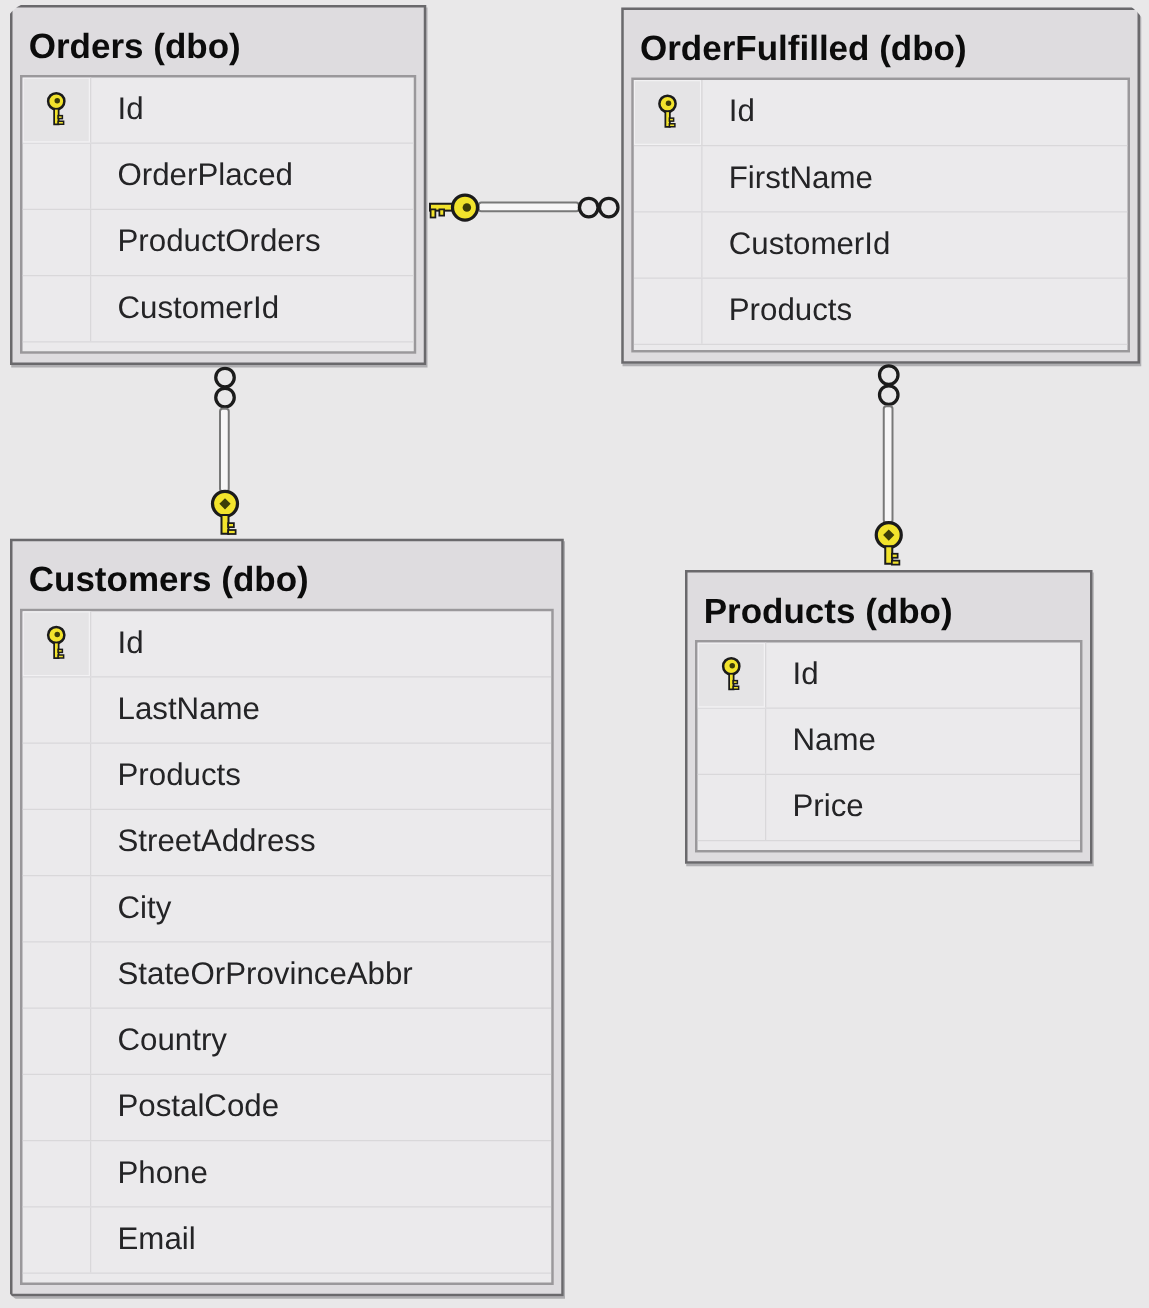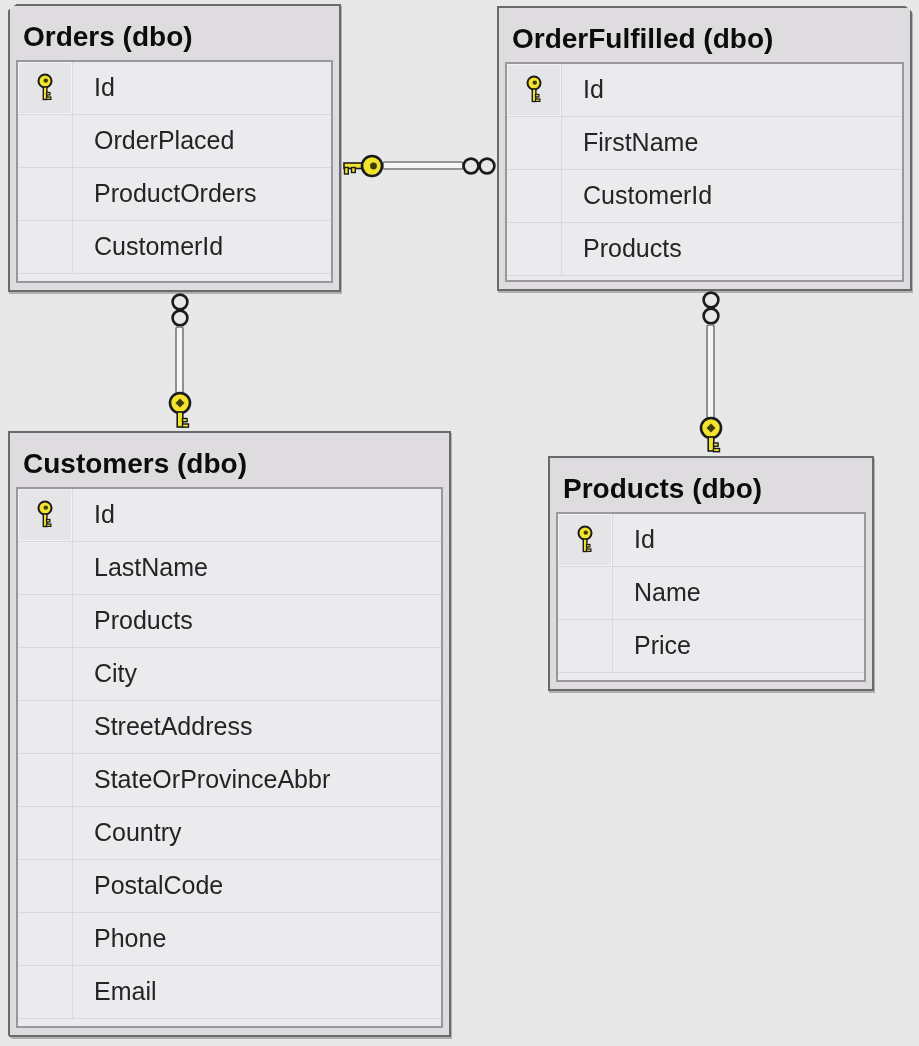--- a/index.html
+++ b/index.html
@@ -143,25 +143,25 @@
       <div class="t-row">
         <div class="icon-cell"></div>
         <div class="name-cell">LastName</div>
       </div>
       <div class="t-row">
         <div class="icon-cell"></div>
         <div class="name-cell">Products</div>
       </div>
       <div class="t-row">
         <div class="icon-cell"></div>
+        <div class="name-cell">StreetAddress</div>
+      </div>
+      <div class="t-row">
+        <div class="icon-cell"></div>
         <div class="name-cell">City</div>
-      </div>
-      <div class="t-row">
-        <div class="icon-cell"></div>
-        <div class="name-cell">StreetAddress</div>
       </div>
       <div class="t-row">
         <div class="icon-cell"></div>
         <div class="name-cell">StateOrProvinceAbbr</div>
       </div>
       <div class="t-row">
         <div class="icon-cell"></div>
         <div class="name-cell">Country</div>
       </div>
       <div class="t-row">

